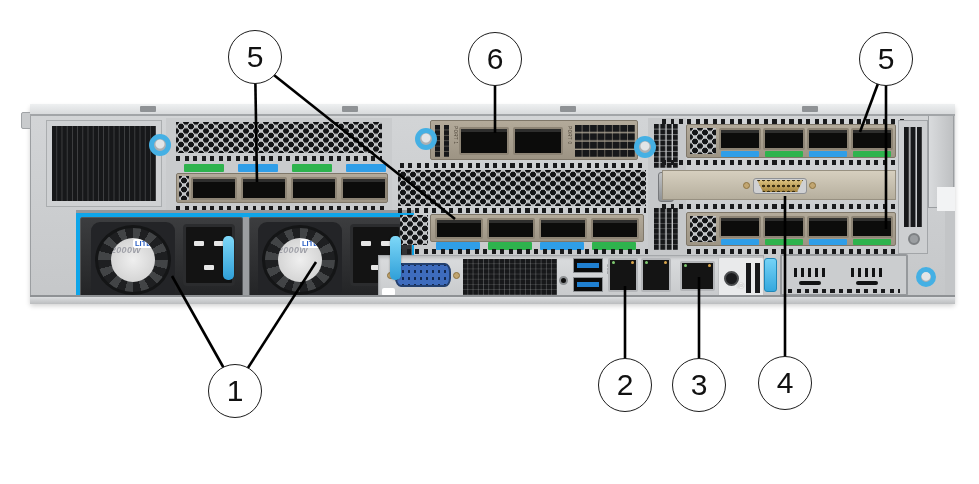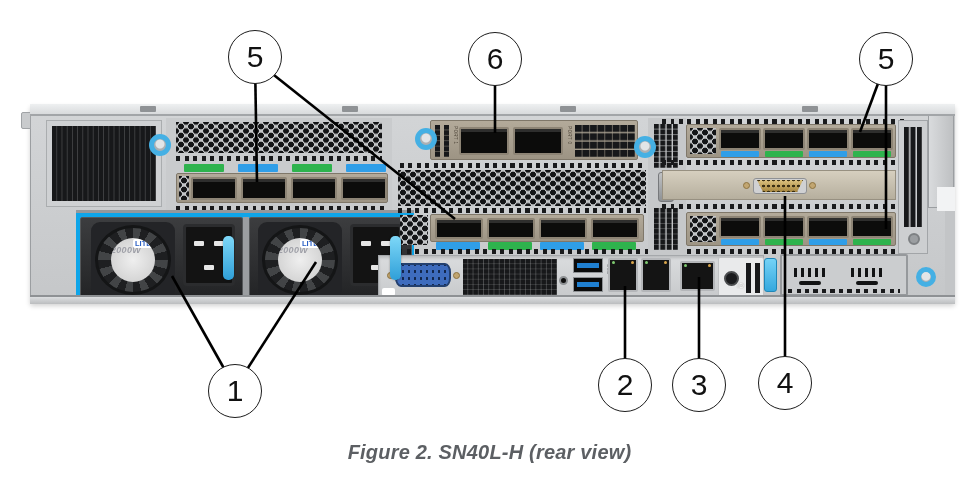--- a/index.html
+++ b/index.html
@@ -339,14 +339,13 @@
   <div class="callout" style="left:598px;top:358px;">
     <span style="position:static">2</span>
   </div>
   <div class="callout" style="left:672px;top:358px;">
     <span style="position:static">3</span>
   </div>
   <div class="callout" style="left:758px;top:356px;">
     <span style="position:static">4</span>
   </div>
 
-  <div class="caption">Figure 2. SN40L-H (rear view)</div>
 </div>
 
 </body></html>

